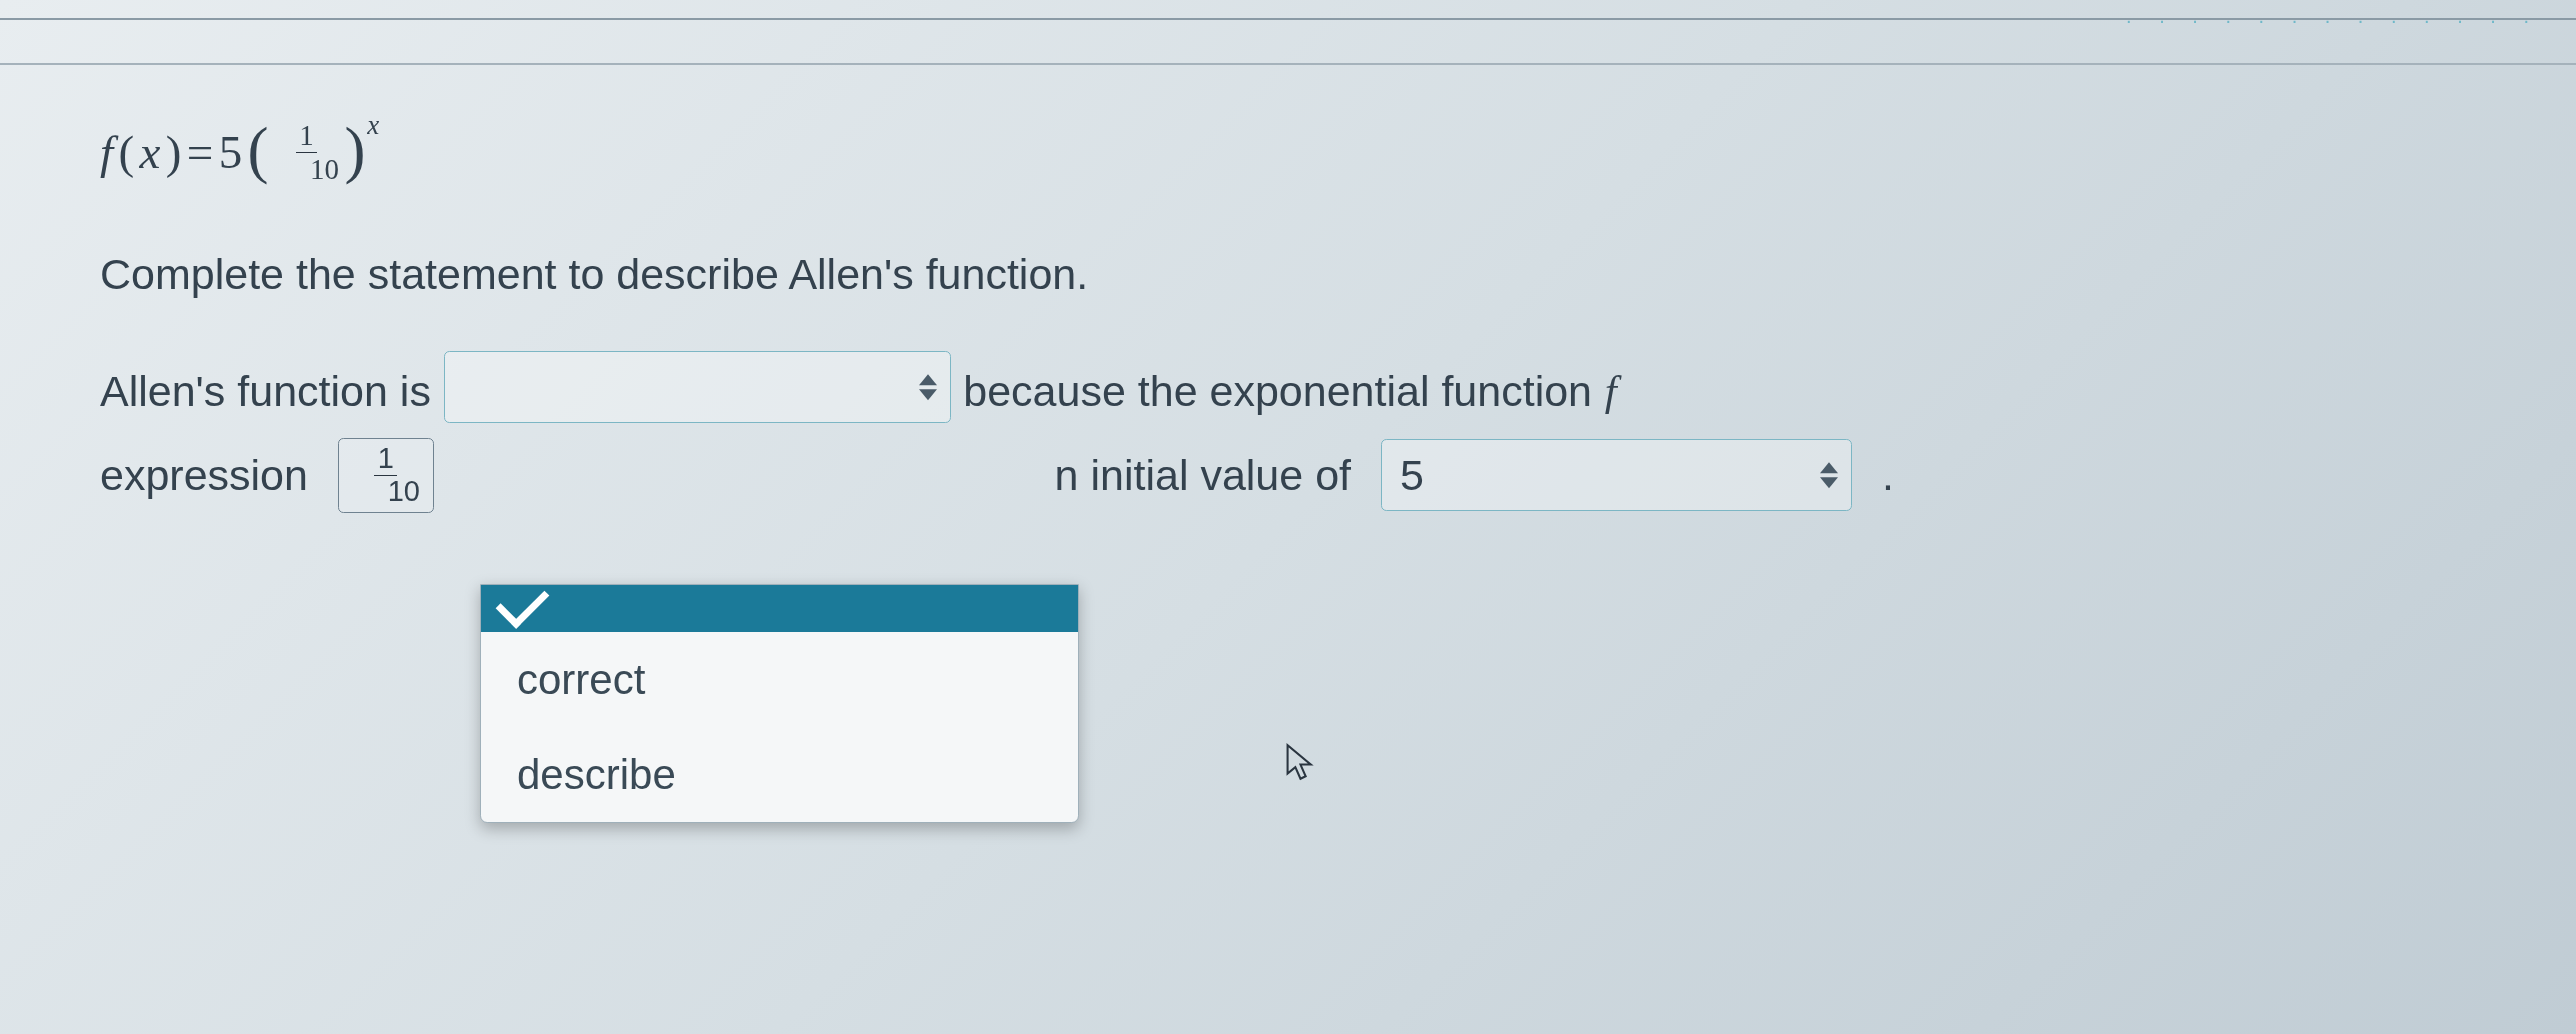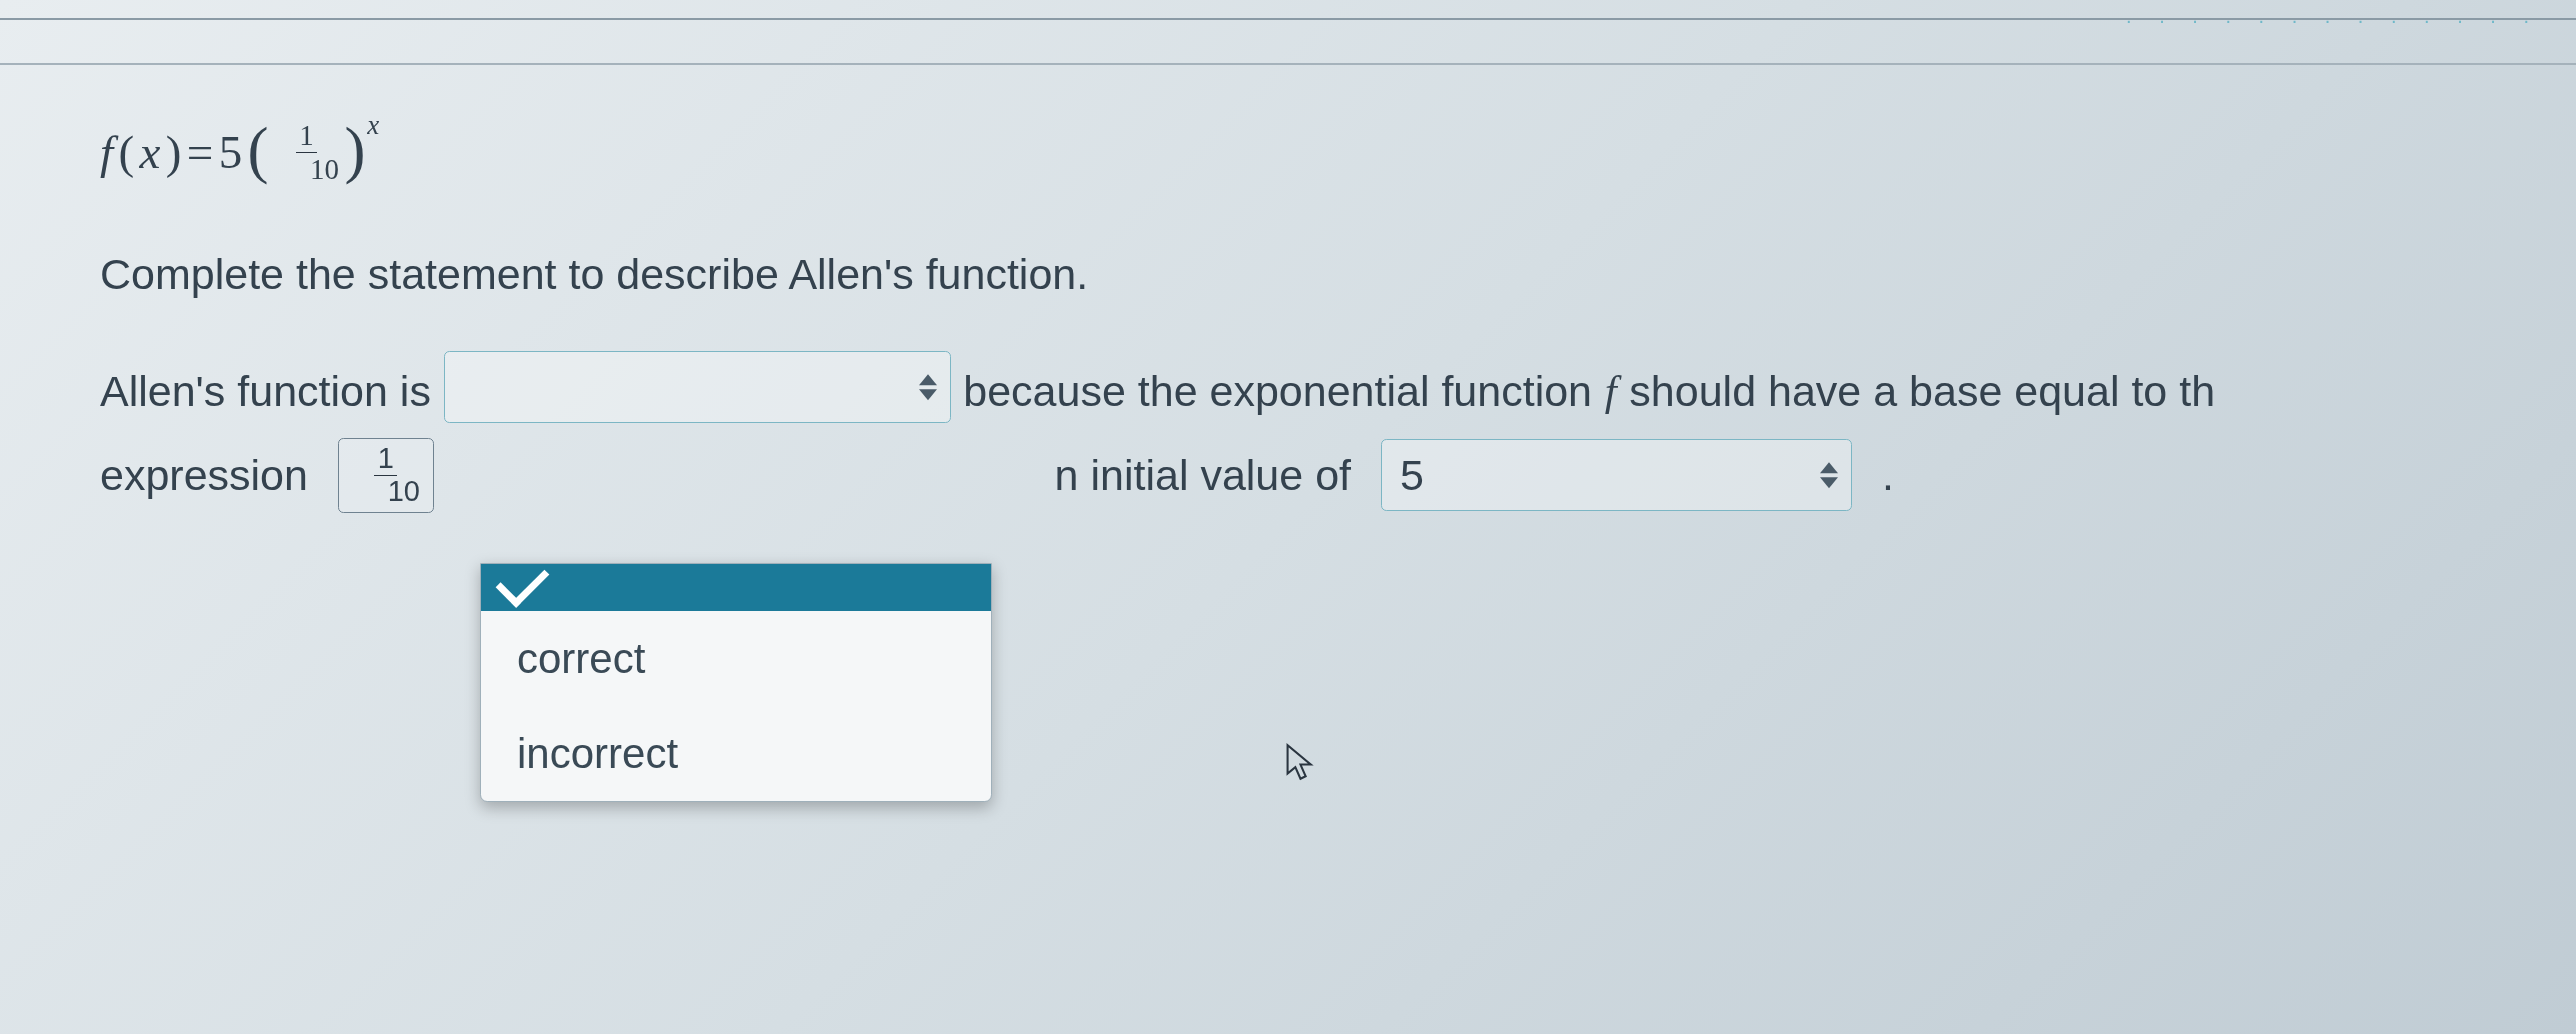--- a/index.html
+++ b/index.html
@@ -117,23 +117,23 @@
     border-right: 9px solid transparent;
   }
   .select-box .spinner .arrow-up { border-bottom: 11px solid #4a5b68; }
   .select-box .spinner .arrow-down { border-top: 11px solid #4a5b68; }
 
   .select-box.small { min-width: 471px; }
 
   
   .dropdown {
     position: absolute;
-    top: 563px;
+    top: 584px;
     left: 480px;
-    width: 512px;
+    width: 599px;
     background: #f5f7f8;
     border: 1.8px solid #9fb0ba;
     border-radius: 0 0 7.2px 7.2px;
     box-shadow: 0 5.4px 14.5px rgba(0,0,0,0.25);
     z-index: 10;
   }
   .dropdown .opt {
     padding: 23.5px 36px;
     font-size: 42px;
     color: #3a4a56;
@@ -205,21 +205,20 @@
     <span>Allen's function is</span>
     <span class="select-box">
       <span></span>
       <span class="spinner">
         <span class="arrow-up"></span>
         <span class="arrow-down"></span>
       </span>
     </span>
     <span>because the exponential function </span>
       <span class="ital">f</span>
-      <span> should have a base equal to th</span>
   </div>
 
   <div class="fill-row2">
     <span>expression</span>
     <span class="framed-frac">
       <span class="frac">
         <span class="num">1</span>
         <span class="den">10</span>
       </span>
     </span>
@@ -239,21 +238,21 @@
 
 <div class="dropdown">
   <div class="opt selected">
     <span></span>
     <span></span>
   </div>
   <div class="opt">
     <span>correct</span>
   </div>
   <div class="opt">
-    <span>incorrect</span>
+    <span>describe</span>
   </div>
 </div>
 
 <div class="cursor-icon">
   <svg width="31" height="40" viewBox="0 0 24 30">
     <path d="M2 2 L2 24 L8 19 L12 28 L16 26 L12 17 L20 17 Z" fill="none" stroke="#2a3540" stroke-width="1.6"></path>
   </svg>
 </div>
 
 

